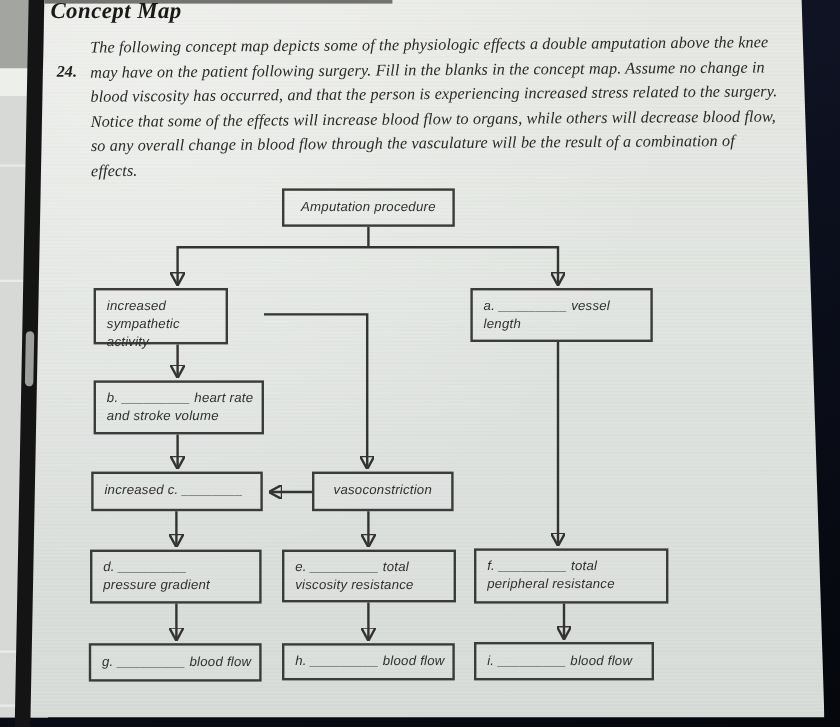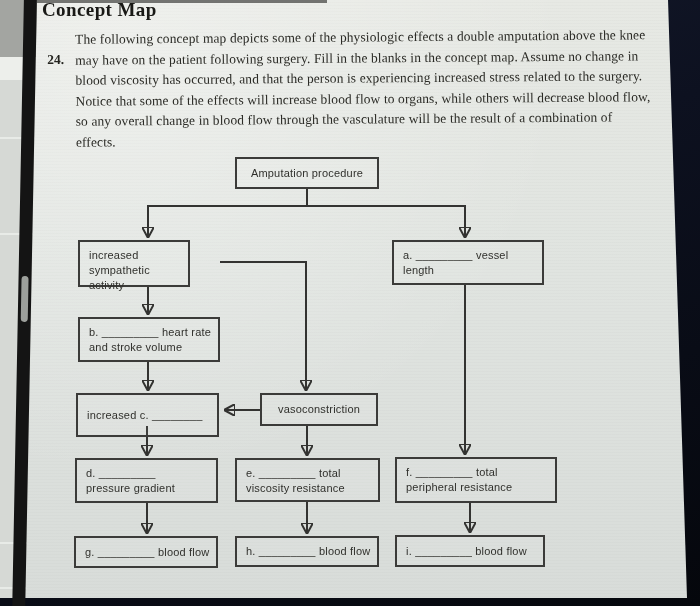--- a/index.html
+++ b/index.html
@@ -1,19 +1,20 @@
 <!DOCTYPE html>
 <html><head>
 <meta charset="utf-8">
 <style>
   html,body{margin:0;padding:0;background:#000;}
   .screen{
     position:relative;width:700px;height:606px;overflow:hidden;
     background:linear-gradient(160deg,#161c2e 0%,#0d1120 40%,#05070c 100%);
     font-family:"Liberation Sans",sans-serif;
+    font-style:italic;
   }
   
   .side-strip{position:absolute;left:0;top:0;width:40px;height:598px;background:#d6d9d5;}
   .side-strip .top-shade{position:absolute;left:0;top:0;width:100%;height:57px;background:#a3a5a1;}
   .side-strip .white-block{position:absolute;left:0;top:57px;width:100%;height:23px;background:#edefeb;}
   .side-strip .hline{position:absolute;left:0;width:100%;height:2px;background:#ecefeb;opacity:.8;}
   
   .page{
     position:absolute;inset:0;
     clip-path:polygon(37px 0px,668px 0px,687px 598px,26px 598px);
@@ -55,21 +56,21 @@
     background:rgba(255,255,255,.06);
     font-size:11px;line-height:15px;color:#30302c;white-space:pre-line;
     padding:6px 6px 0 9px;letter-spacing:.2px;
   }
   .cm-box.center{display:flex;align-items:center;justify-content:center;padding:0;white-space:nowrap;}
   .cm-box.vcenter{display:flex;align-items:center;padding:0 0 0 9px;white-space:nowrap;}
   .bx-amputation{left:235px;top:157px;width:144px;height:32px;}
   .bx-sympathetic{left:78px;top:240px;width:112px;height:47px;}
   .bx-vessel-length{left:392px;top:240px;width:152px;height:45px;}
   .bx-heart-rate{left:78px;top:317px;width:142px;height:45px;}
-  .bx-increased-c{left:76px;top:393px;width:143px;height:44px;}
+  .bx-increased-c{left:76px;top:393px;width:143px;height:33px;}
   .bx-vasoconstriction{left:260px;top:393px;width:118px;height:33px;}
   .bx-pressure-gradient{left:75px;top:458px;width:143px;height:45px;}
   .bx-tpr-e{left:235px;top:458px;width:145px;height:44px;}
   .bx-tpr-f{left:395px;top:457px;width:162px;height:46px;}
   .bx-blood-flow-g{left:74px;top:536px;width:144px;height:32px;}
   .bx-blood-flow-h{left:235px;top:536px;width:144px;height:31px;}
   .bx-blood-flow-i{left:395px;top:535px;width:150px;height:32px;}
 </style>
 </head>
 <body>

